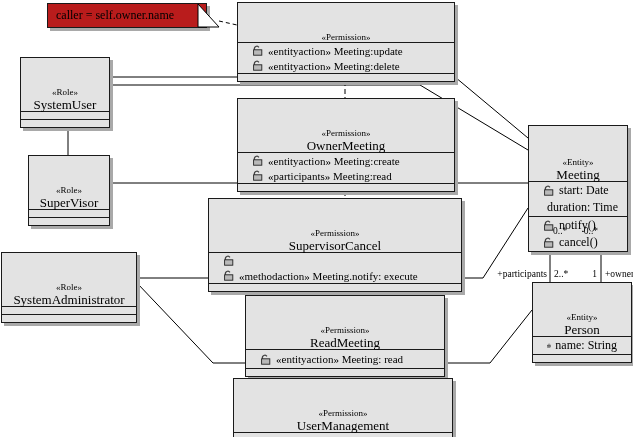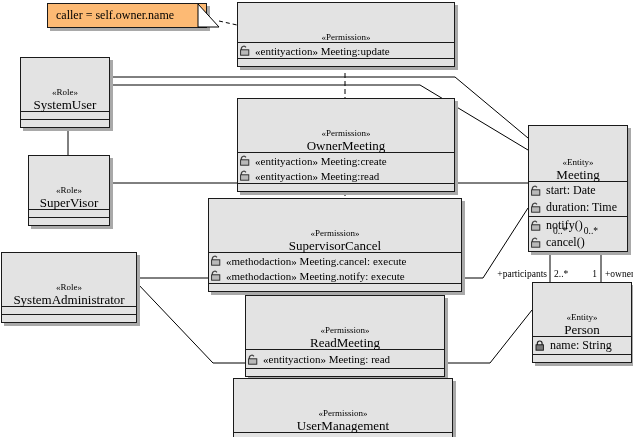--- a/index.html
+++ b/index.html
@@ -7,25 +7,25 @@
           font-family:"Liberation Serif","DejaVu Serif",serif;color:#000;}
   svg.lines{position:absolute;left:0;top:0;z-index:0;}
   svg.overlay{position:absolute;z-index:4;}
   .uml-box{position:absolute;z-index:1;background:#e3e3e3;border:1px solid #1a1a1a;
            box-shadow:3px 3px 0 #a9a9a9;box-sizing:border-box;}
   .uml-title{text-align:center;line-height:1;padding-top:2px;margin-top:28px;}
   .stereo{font-size:9px;letter-spacing:0;}
   .cls-name{font-size:13px;margin-top:1px;}
   .cmp{border-top:1px solid #1a1a1a;}
   .strip{height:7px;}
-  .row{display:flex;align-items:center;height:15px;padding:0 1px;font-size:11px;white-space:nowrap;}
+  .row{display:flex;align-items:center;height:15px;padding:0 14px;font-size:11px;white-space:nowrap;}
   .row .txt{margin-left:4px;}
   .erow{font-size:12px;height:17px;}
   .note{position:absolute;left:47px;top:3px;width:150px;height:23px;z-index:1;
-        background:#fdba74;border:1px solid #1a1a1a;box-shadow:3px 3px 0 #a9a9a9;
+        background:#b91c1c;border:1px solid #1a1a1a;box-shadow:3px 3px 0 #a9a9a9;
         font-size:12px;line-height:23px;padding-left:8px;box-sizing:content-box;}
   .mlabel{position:absolute;z-index:2;font-size:9.5px;line-height:1;white-space:nowrap;}
   .ra{text-align:right;}
 </style>
 </head>
 <body>
 
 <div id="canvas">
 
   <svg class="lines" width="633" height="437" viewBox="0 0 633 437">
@@ -84,20 +84,27 @@
       <div class="stereo">«Permission»</div>
     </div>
     <div class="cmp">
       <div class="row">
         <svg width="12" height="11" viewBox="0 0 12 11">
             <path d="M2.6 5 C1.4 1.6 5.4 0 6.9 2.4" fill="none" stroke="#444" stroke-width="1.3"></path>
             <rect x="1.6" y="4.8" width="8.2" height="5.4" fill="#b9b9b9" stroke="#222" stroke-width="0.9"></rect>
           </svg>
         <span class="txt">«entityaction» Meeting:update</span>
       </div>
+      <div class="row">
+        <svg width="12" height="11" viewBox="0 0 12 11">
+            <path d="M2.6 5 C1.4 1.6 5.4 0 6.9 2.4" fill="none" stroke="#444" stroke-width="1.3"></path>
+            <rect x="1.6" y="4.8" width="8.2" height="5.4" fill="#b9b9b9" stroke="#222" stroke-width="0.9"></rect>
+          </svg>
+        <span class="txt">«entityaction» Meeting:delete</span>
+      </div>
     </div>
     <div class="cmp strip"></div>
   </div>
 
   <div class="uml-box" style="left:237px;top:98px;width:218px;">
     <div class="uml-title">
       <div class="stereo">«Permission»</div>
       <div class="cls-name">OwnerMeeting</div>
     </div>
     <div class="cmp">
@@ -106,38 +113,37 @@
             <path d="M2.6 5 C1.4 1.6 5.4 0 6.9 2.4" fill="none" stroke="#444" stroke-width="1.3"></path>
             <rect x="1.6" y="4.8" width="8.2" height="5.4" fill="#b9b9b9" stroke="#222" stroke-width="0.9"></rect>
           </svg>
         <span class="txt">«entityaction» Meeting:create</span>
       </div>
       <div class="row">
         <svg width="12" height="11" viewBox="0 0 12 11">
             <path d="M2.6 5 C1.4 1.6 5.4 0 6.9 2.4" fill="none" stroke="#444" stroke-width="1.3"></path>
             <rect x="1.6" y="4.8" width="8.2" height="5.4" fill="#b9b9b9" stroke="#222" stroke-width="0.9"></rect>
           </svg>
-        <span class="txt">«entityaction» Meeting:read</span>
+        <span class="txt">«participants» Meeting:read</span>
       </div>
     </div>
     <div class="cmp strip"></div>
   </div>
 
   <div class="uml-box" style="left:208px;top:198px;width:254px;">
     <div class="uml-title">
       <div class="stereo">«Permission»</div>
       <div class="cls-name">SupervisorCancel</div>
     </div>
     <div class="cmp">
       <div class="row">
         <svg width="12" height="11" viewBox="0 0 12 11">
             <path d="M2.6 5 C1.4 1.6 5.4 0 6.9 2.4" fill="none" stroke="#444" stroke-width="1.3"></path>
             <rect x="1.6" y="4.8" width="8.2" height="5.4" fill="#b9b9b9" stroke="#222" stroke-width="0.9"></rect>
           </svg>
-        <span class="txt">«methodaction» Meeting.cancel: execute</span>
       </div>
       <div class="row">
         <svg width="12" height="11" viewBox="0 0 12 11">
             <path d="M2.6 5 C1.4 1.6 5.4 0 6.9 2.4" fill="none" stroke="#444" stroke-width="1.3"></path>
             <rect x="1.6" y="4.8" width="8.2" height="5.4" fill="#b9b9b9" stroke="#222" stroke-width="0.9"></rect>
           </svg>
         <span class="txt">«methodaction» Meeting.notify: execute</span>
       </div>
     </div>
     <div class="cmp strip"></div>

